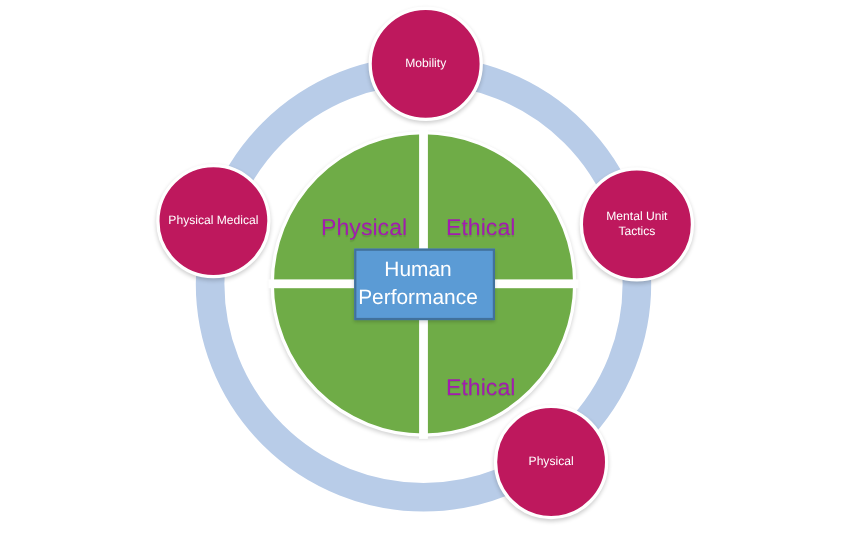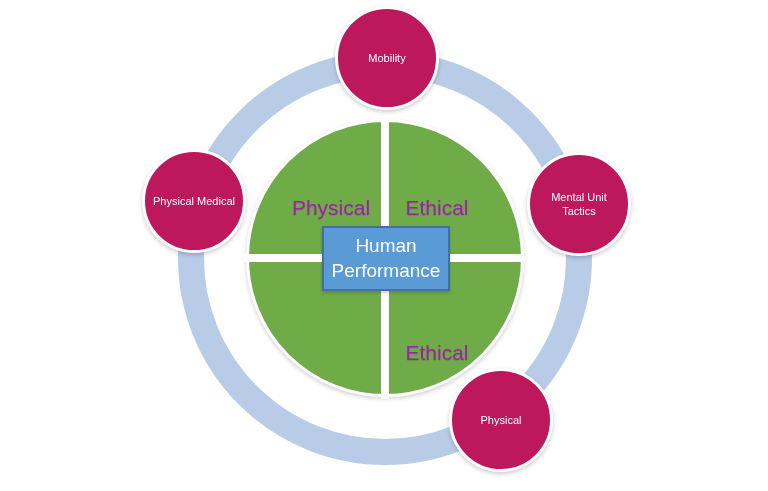--- a/index.html
+++ b/index.html
@@ -77,21 +77,20 @@
     position: absolute;
     left: 322px;
     top: 226px;
     width: 128px;
     height: 65px;
     box-sizing: border-box;
     background: #5B9BD5;
     border: 2px solid #41719C;
     display: flex;
     align-items: center;
-    justify-content: center;
     text-align: center;
     color: #ffffff;
     font-size: 19px;
     line-height: 1.3;
     box-shadow: 0 2px 3px rgba(0,0,0,0.18);
   }
   .center-box .center-text { width: 112px; }
 
   
   .node {

